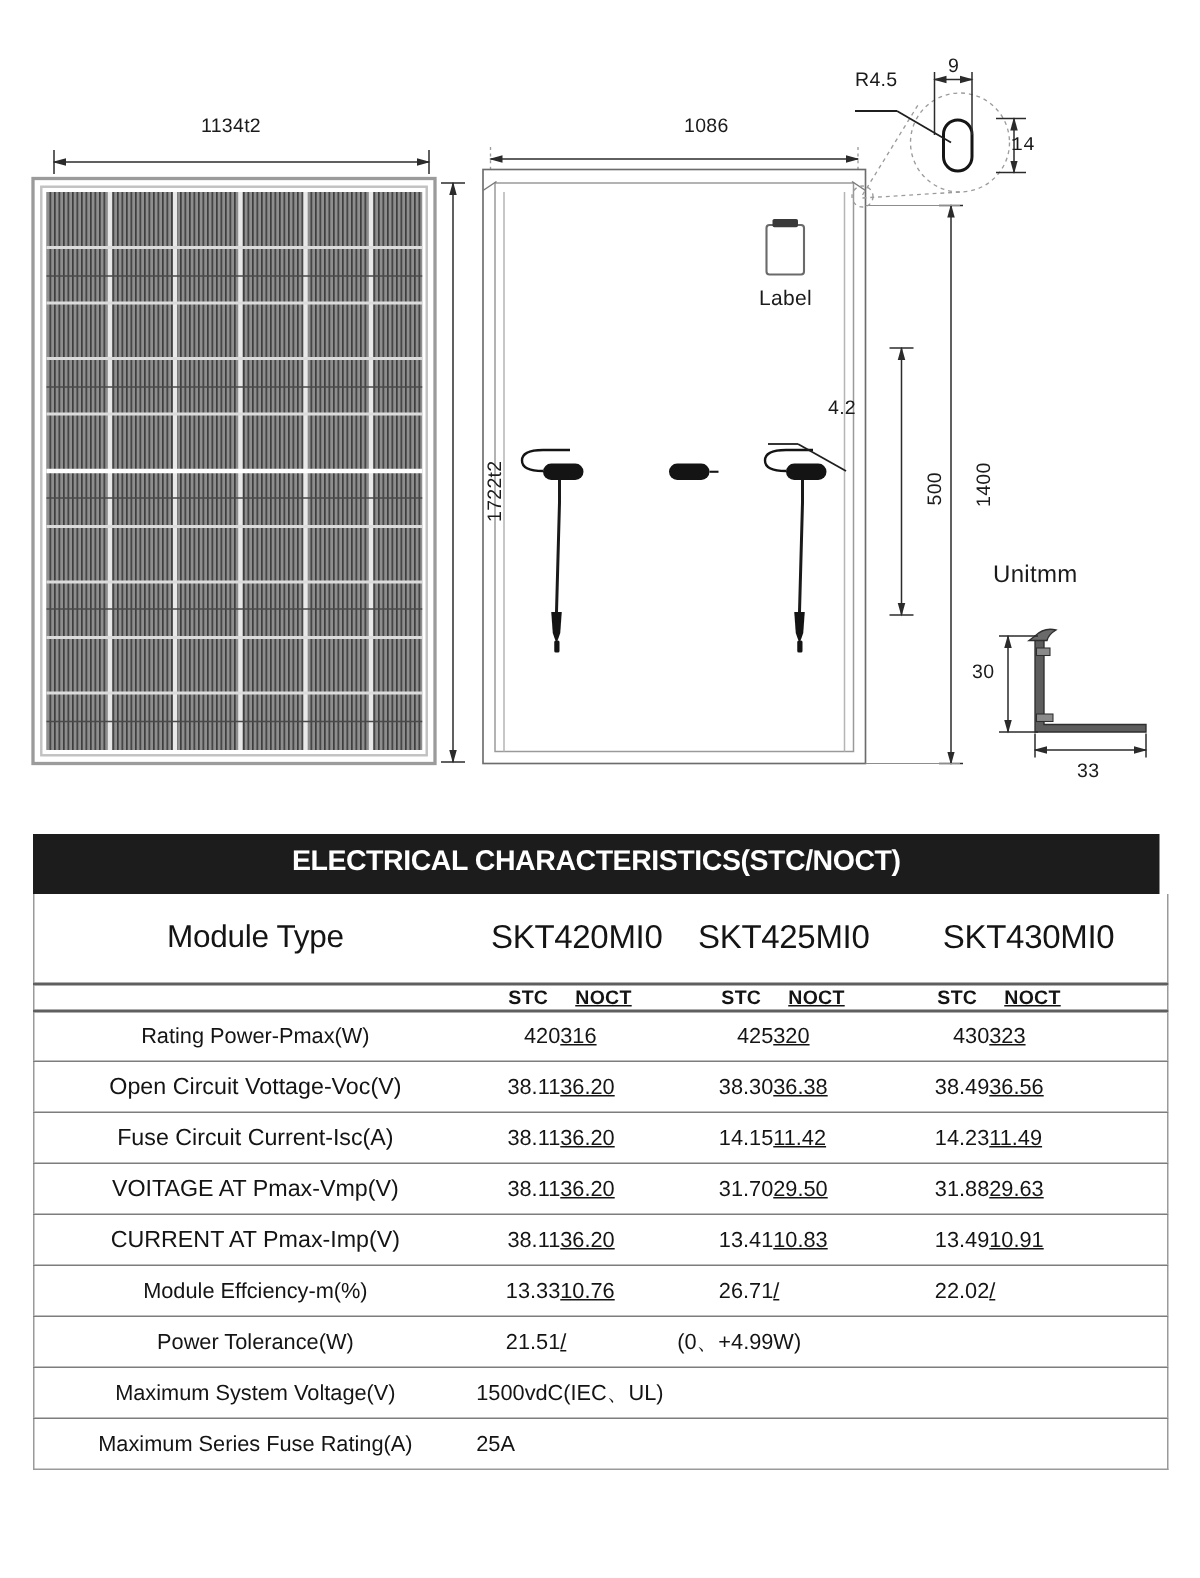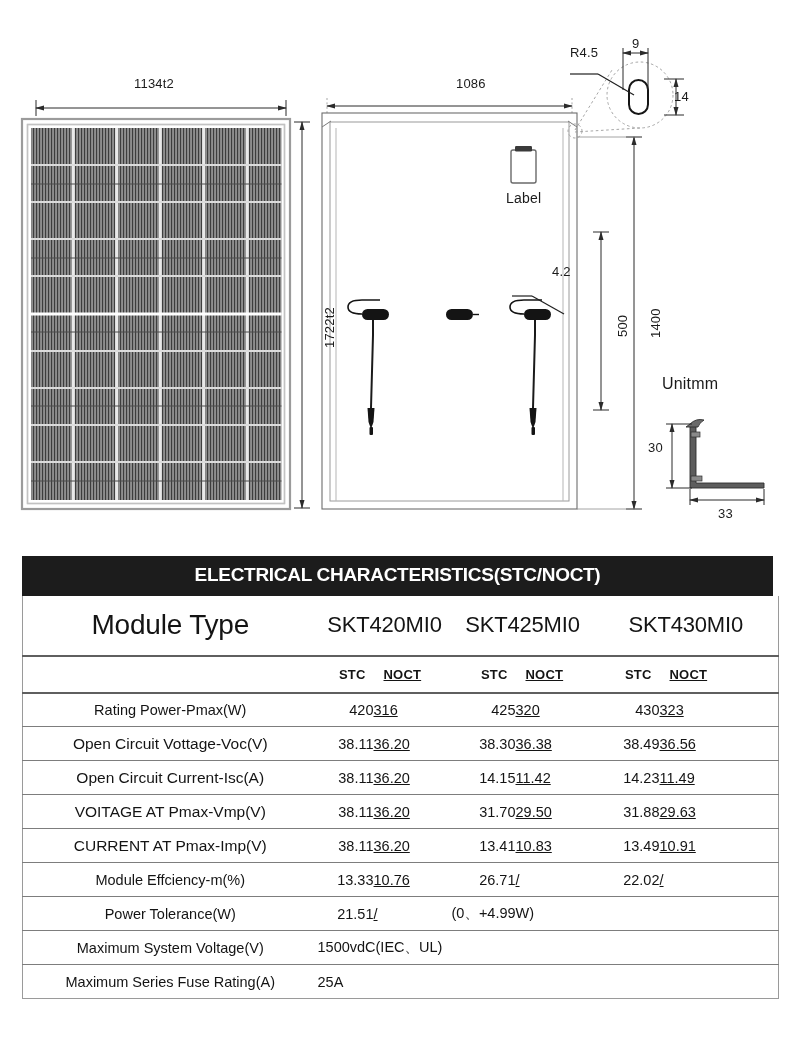--- a/index.html
+++ b/index.html
@@ -67,24 +67,24 @@
   td.c-span  { text-align: left; }
 
   tr.r-modtype td {
     border-top: none;
     height: 60px;
     font-size: 22px;
     font-weight: normal;
     text-align: center;
     letter-spacing: -0.2px;
   }
-  tr.r-modtype td.c-label { font-size: 28px; }
+  tr.r-modtype td.c-label { font-size: 21px; }
   tr.r-sub td {
     border-top: 2px solid #5f5f5f;
-    height: 37px;
+    height: 18px;
     font-size: 13px;
     font-weight: bold;
     letter-spacing: .2px;
   }
   tr.r-sub td.c-stc  { text-align: right; padding-right: 8px; }
   tr.r-sub td.c-noct { text-align: left; padding-left: 10px; }
   tr.r-first td { border-top: 2px solid #5f5f5f; }
   tr.r-wide td.c-label { font-size: 15.5px; }
 </style>
 </head>
@@ -284,21 +284,21 @@
     <div class="dimtext vert" style="left:322px; top:348px; transform:rotate(-90deg);">1722t2</div>
 
     <div class="dimtext" style="left:434px; top:76px;margin-left:22px;">1086</div>
     <div class="dimtext" style="left:506px; top:190px; font-size:14px;">Label</div>
     <div class="dimtext" style="left:552px; top:264px;">4.2</div>
     <div class="dimtext vert" style="left:615px; top:337px; transform:rotate(-90deg);">500</div>
     <div class="dimtext vert" style="left:648px; top:338px; transform:rotate(-90deg);">1400</div>
 
     <div class="dimtext" style="left:570px; top:45px;">R4.5</div>
     <div class="dimtext" style="left:632px; top:36px;">9</div>
-    <div class="dimtext" style="left:674px; top:89px;">14</div>
+    <div class="dimtext" style="left:674px; top:89px;font-family:Liberation Mono, monospace;">14</div>
 
     <div class="dimtext" style="left:662px; top:375px; font-size:16px;">Unitmm</div>
     <div class="dimtext" style="left:648px; top:440px;">30</div>
     <div class="dimtext" style="left:718px; top:506px;">33</div>
   </div>
 
   <div id="spec-table">
     <div class="tbl-title">ELECTRICAL CHARACTERISTICS(STC/NOCT)</div>
 
     <table class="spec">
@@ -343,21 +343,21 @@
           <td class="c-label">Open Circuit Vottage-Voc(V)</td>
           <td class="c-stc">38.11</td>
           <td class="c-noct">36.20</td>
           <td class="c-stc">38.30</td>
           <td class="c-noct">36.38</td>
           <td class="c-stc">38.49</td>
           <td class="c-noct">36.56</td>
         </tr>
 
         <tr class="r-wide">
-          <td class="c-label">Open Circuit Current-Isc(A)</td>
+          <td class="c-label">Fuse Circuit Current-Isc(A)</td>
           <td class="c-stc">38.11</td>
           <td class="c-noct">36.20</td>
           <td class="c-stc">14.15</td>
           <td class="c-noct">11.42</td>
           <td class="c-stc">14.23</td>
           <td class="c-noct">11.49</td>
         </tr>
 
         <tr class="r-wide">
           <td class="c-label">VOITAGE AT Pmax-Vmp(V)</td>

